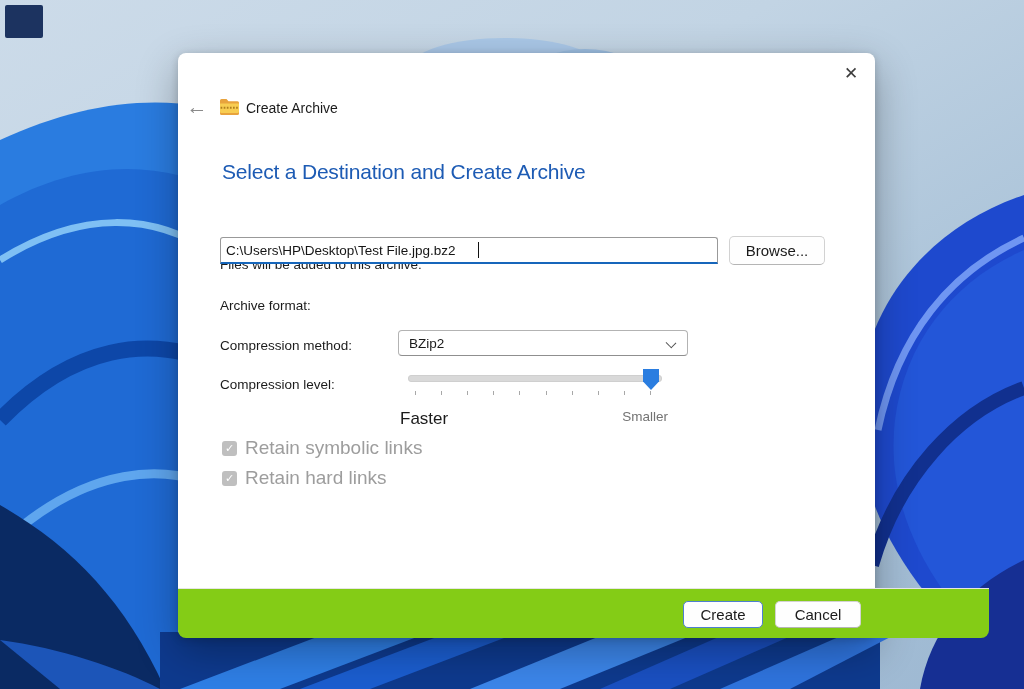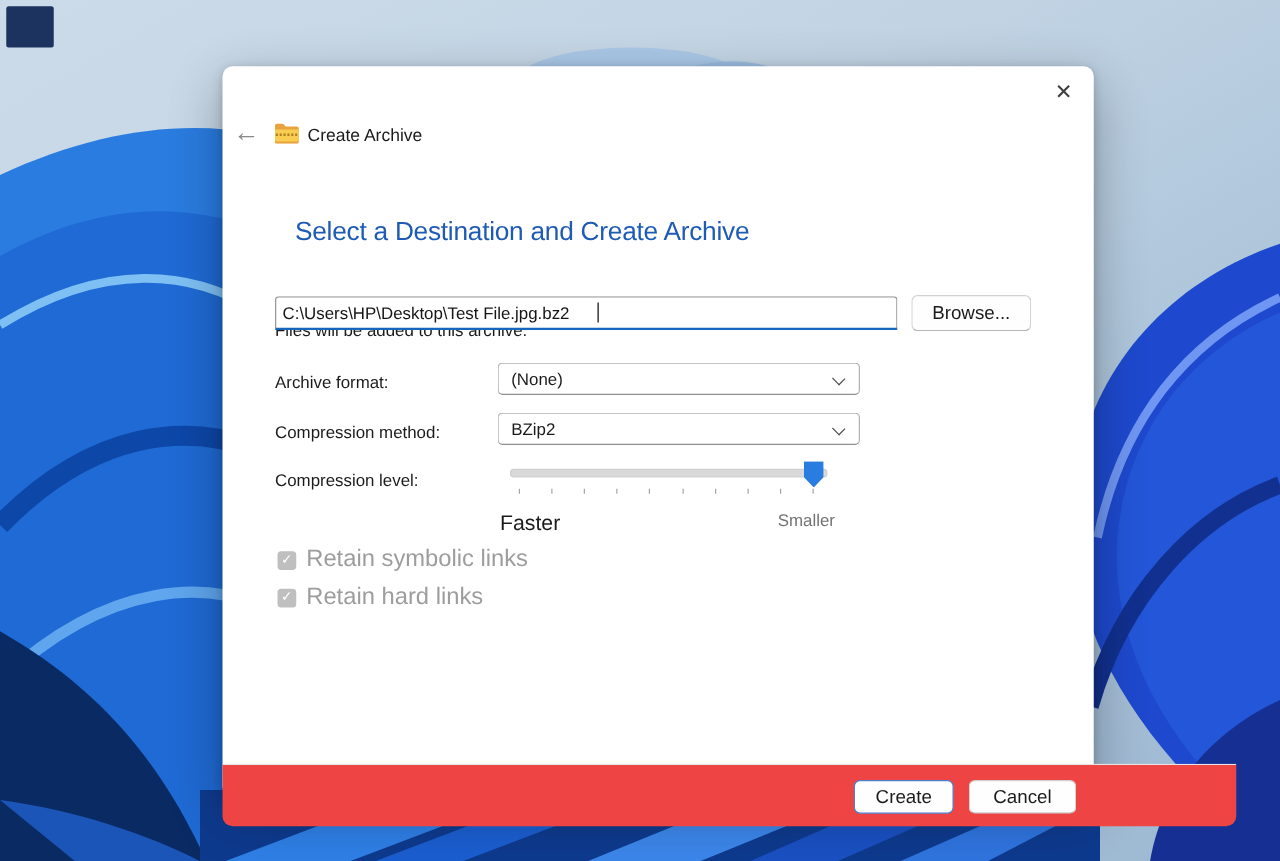--- a/index.html
+++ b/index.html
@@ -16,21 +16,21 @@
   .dialog{
     position:absolute;left:178px;top:53px;width:697px;height:584px;
     background:#ffffff;border-radius:8px;
     box-shadow:0 14px 42px rgba(0,0,0,.30),0 2px 8px rgba(0,0,0,.18);
   }
   .close-btn{position:absolute;left:656px;top:4px;width:34px;height:32px;display:flex;align-items:center;justify-content:center;cursor:pointer;border-radius:5px;}
   .close-btn span{font-size:17px;color:#3e3e3e;line-height:1;}
   .hdr-back{position:absolute;left:6px;top:41px;width:26px;height:26px;display:flex;align-items:center;justify-content:center;color:#8a8a8a;font-size:21px;cursor:pointer;}
   .hdr-folder{position:absolute;left:41px;top:45px;width:21px;height:17px;}
   .hdr-title{position:absolute;left:68px;top:47px;font-size:14px;color:#1b1b1b;}
-  .heading{position:absolute;left:42px;top:105px;margin:16px;font-size:21px;font-weight:400;letter-spacing:-.2px;color:#1d5bb4;}
+  .heading{position:absolute;left:42px;top:105px;margin:2px;font-size:21px;font-weight:400;letter-spacing:-.2px;color:#1d5bb4;}
   .file-label{position:absolute;left:42px;top:163px;font-size:13.5px;color:#1b1b1b;margin-top:41px;}
   .textbox{
     position:absolute;left:42px;top:184px;width:486px;height:24px;padding:0 5px;
     border:1px solid #999;border-bottom:2px solid #1666bb;border-radius:3px 3px 0 0;
     display:flex;align-items:center;background:#fff;cursor:text;gap:21px;
   }
   .textbox .pathtext{font-size:13.5px;color:#151515;white-space:pre;}
   .caret{display:inline-block;width:1px;height:16px;background:#111;margin-left:1px;}
   .btn{
     font-family:"Liberation Sans",sans-serif;font-size:15px;color:#1b1b1b;
@@ -50,22 +50,22 @@
     clip-path:polygon(0 0,100% 0,100% 60%,50% 100%,0 60%);
   }
   .ticks{position:absolute;left:237px;top:338px;width:236px;display:flex;justify-content:space-between;}
   .ticks i{width:1px;height:4px;background:#a8a8a8;}
   .slider-min{position:absolute;left:222px;top:356px;font-size:17px;color:#1b1b1b;}
   .slider-max{position:absolute;left:400px;top:356px;width:90px;text-align:right;font-size:13.5px;color:#737373;}
   .chk-row{position:absolute;left:44px;display:flex;align-items:center;gap:8px;}
   .chk-box{width:15px;height:15px;border-radius:3px;background:#bfbfbf;display:flex;align-items:center;justify-content:center;color:#fff;font-size:11px;line-height:1;}
   .chk-label{font-size:19px;color:#9d9d9d;}
   .footer{
-    position:absolute;left:0;top:558px;width:811px;height:49px;
-    background:#ef4444;border-top:1px solid #e5e5e5;border-radius:0 0 8px 8px;
+    position:absolute;left:0;top:535px;width:811px;height:49px;
+    background:#84cc16;border-top:1px solid #e5e5e5;border-radius:0 0 8px 8px;
   }
   .create-btn{position:absolute;left:505px;top:12px;width:80px;height:27px;border:1px solid #4e7fd0;}
   .cancel-btn{position:absolute;left:597px;top:12px;width:86px;height:27px;}
 </style>
 </head>
 <body>
 
 <div class="desktop">
   <svg width="1024" height="689" viewBox="0 0 1024 689">
 
@@ -121,24 +121,20 @@
   <div class="file-label">Files will be added to this archive:</div>
 
   <div class="textbox">
     <span class="pathtext">C:\Users\HP\Desktop\Test File.jpg.bz2</span>
       <span class="caret"></span>
   </div>
 
   <button class="btn browse-btn">Browse...</button>
 
   <div class="row-label" style="top:245px">Archive format:</div>
-  <div class="combo" style="top:237px">
-    <span>(None)</span>
-    <span class="chev"></span>
-  </div>
 
   <div class="row-label" style="top:285px">Compression method:</div>
   <div class="combo" style="top:277px">
     <span>BZip2</span>
     <span class="chev"></span>
   </div>
 
   <div class="row-label" style="top:324px">Compression level:</div>
   <div class="slider-track"></div>
   <div class="slider-thumb"></div>

